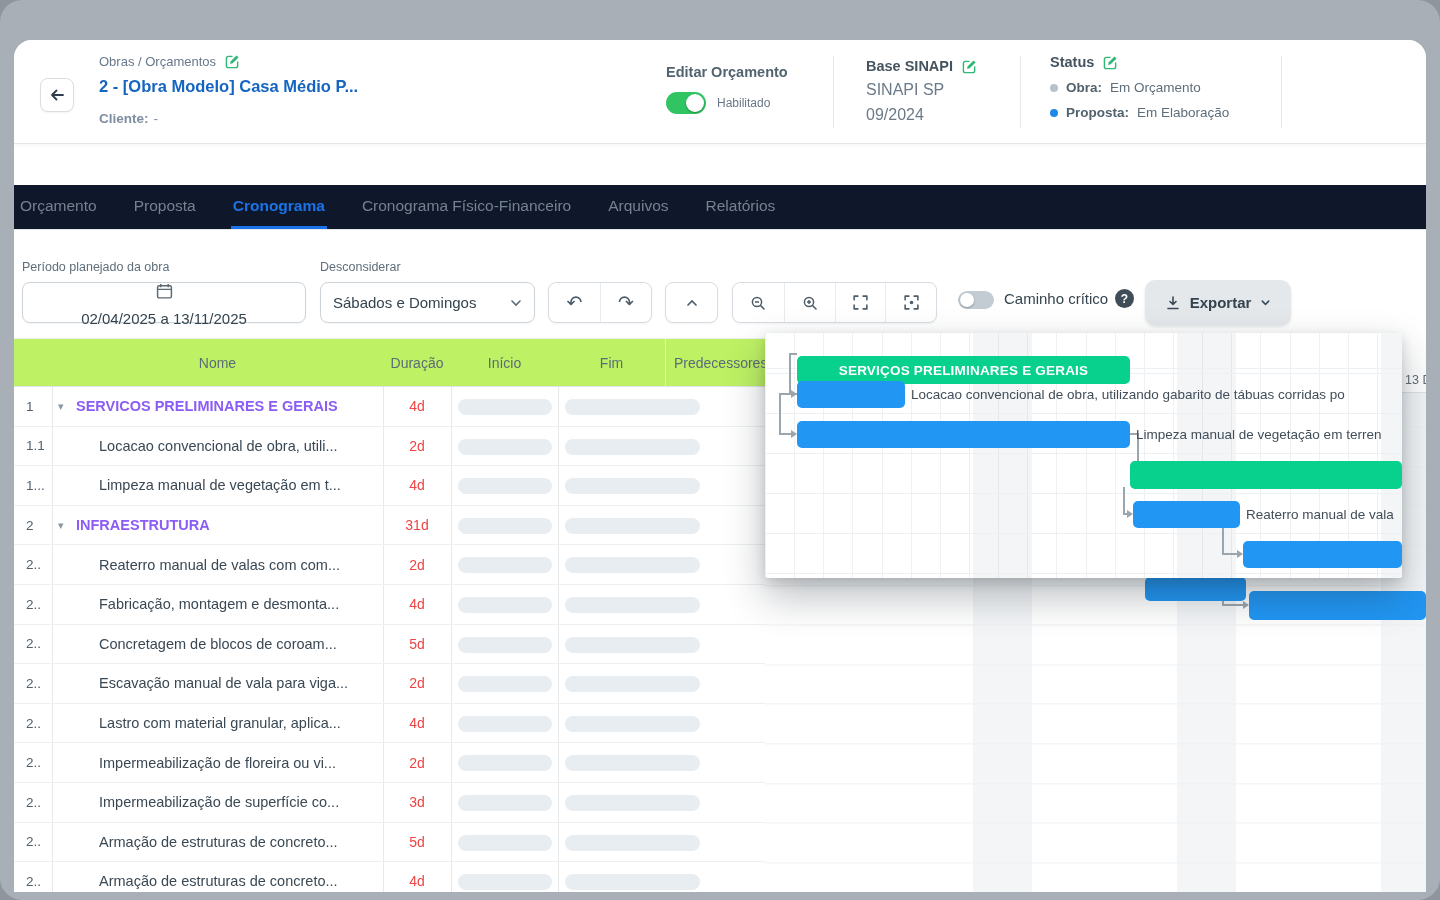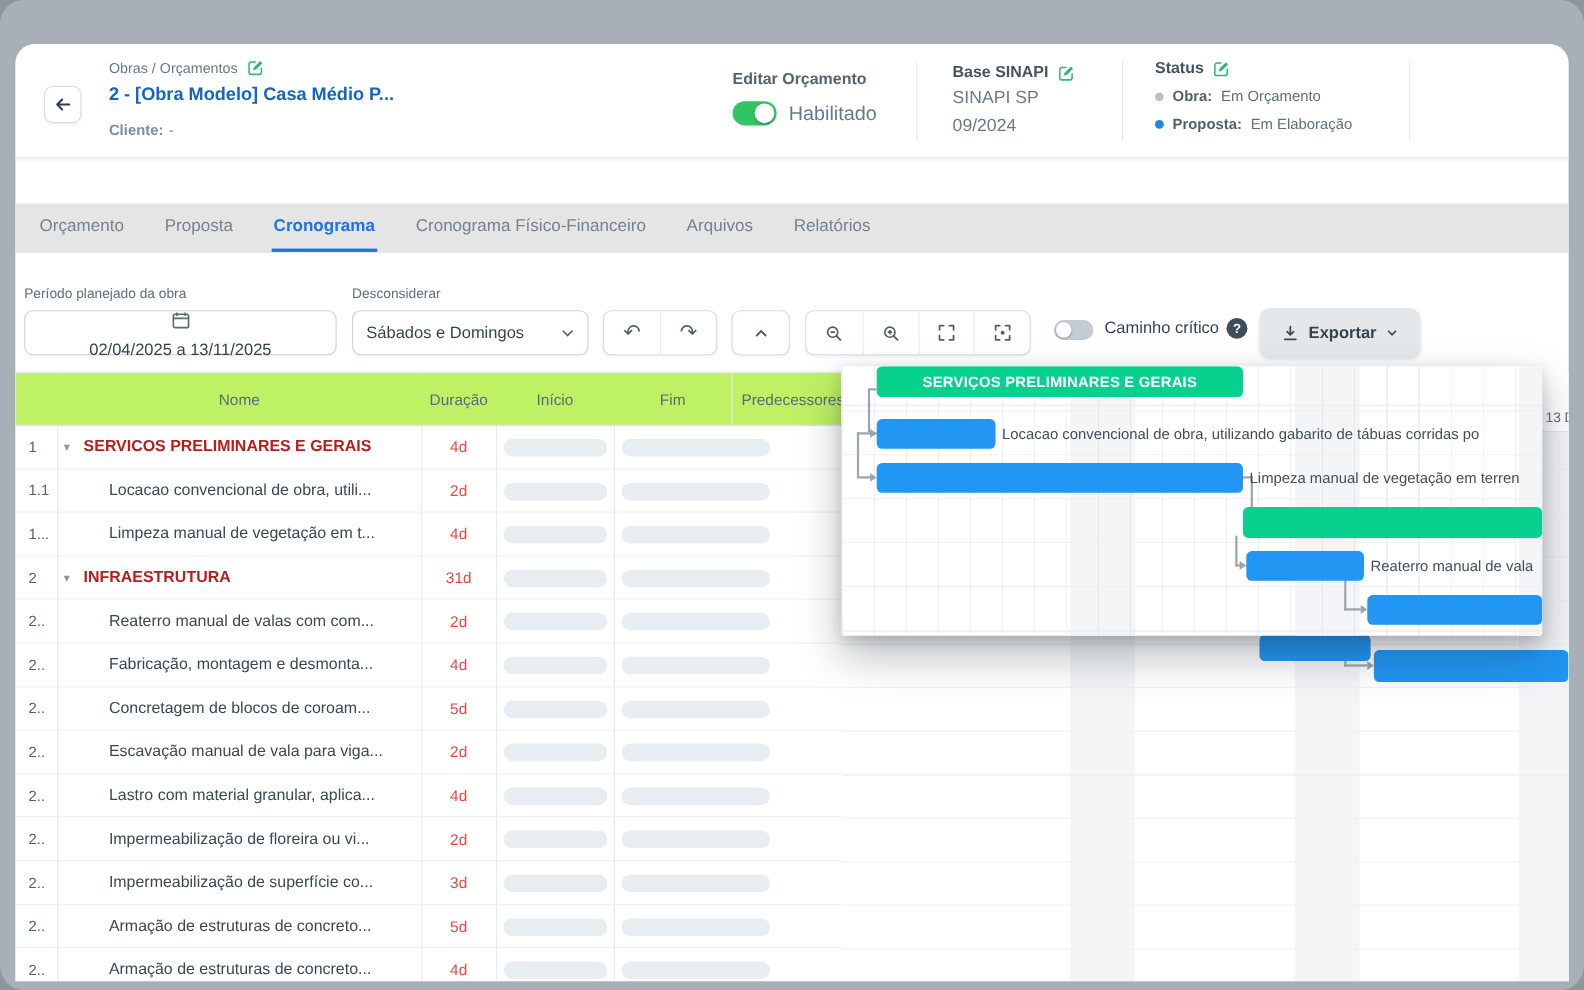--- a/index.html
+++ b/index.html
@@ -14,39 +14,39 @@
   .back{position:absolute;left:26px;top:38px;width:34px;height:34px;background:#fff;border:1px solid #d9dee3;
         border-radius:8px;display:flex;align-items:center;justify-content:center;cursor:pointer;box-shadow:0 1px 2px rgba(0,0,0,.05);}
   .crumb-row{position:absolute;left:85px;top:14px;display:flex;align-items:center;gap:9px;}
   .crumb{font-size:13px;color:#67788a;cursor:pointer;}
   .title{position:absolute;left:85px;top:37px;font-size:16.5px;font-weight:700;color:#1464c2;}
   .client{position:absolute;left:85px;top:71px;font-size:13.5px;color:#7e8da0;}
   .client b{font-weight:700;color:#7e8da0;margin-right:5px;}
   .budget{position:absolute;left:652px;top:24px;}
   .budget .bb-label{font-size:14.5px;font-weight:700;color:#52646f;}
   .budget .bb-row{margin-top:12px;display:flex;align-items:center;gap:11px;}
-  .bb-state{font-size:18px;color:#67788a;}
+  .bb-state{font-size:12px;color:#67788a;}
   .toggle{position:relative;display:inline-block;border-radius:12px;cursor:pointer;}
   .toggle .knob{position:absolute;top:2px;background:#fff;border-radius:50%;box-shadow:0 1px 2px rgba(0,0,0,.3);}
   .toggle.on{width:40px;height:22px;background:#30c463;}
   .toggle.on .knob{width:18px;height:18px;right:2px;}
   .toggle.off{width:36px;height:18px;background:#c3ccd3;}
   .toggle.off .knob{width:14px;height:14px;left:2px;}
   .vdiv{position:absolute;top:16px;height:72px;width:1px;background:#e4e8eb;}
   .blk-row1{display:flex;align-items:center;gap:9px;font-size:14.5px;font-weight:700;color:#46545f;}
   .base-blk{position:absolute;left:852px;top:18px;}
   .base-sub{margin-top:7px;font-size:16px;color:#6b7a88;}
   .status-blk{position:absolute;left:1036px;top:14px;}
   .st-item{margin-top:10px;display:flex;align-items:center;gap:8px;font-size:13.5px;color:#5e6e7a;}
   .st-item b{color:#52626d;}
   .dot{width:8px;height:8px;border-radius:50%;display:inline-block;}
 
   
   .tabs{position:absolute;left:0;right:0;top:145px;height:45px;border-bottom:1px solid #e4e8eb;display:flex;
-        align-items:flex-end;gap:33px;padding-left:20px;background:#e5e5e5;}
+        align-items:flex-end;gap:33px;padding-left:4px;background:#0f172a;}
   .tab{font-size:15.5px;color:#75828f;padding:0 2px 14px;cursor:pointer;white-space:nowrap;}
   .tab.active{color:#1a73e8;font-weight:700;padding-bottom:11px;border-bottom:3px solid #1a73e8;}
 
   
   .toolbar{position:absolute;left:0;right:0;top:190px;height:106px;background:#fff;}
   .f-label{position:absolute;top:30px;font-size:12.5px;color:#5f6e7b;}
   .input{position:absolute;top:52px;height:41px;background:#fff;border:1px solid #ccd4da;border-radius:8px;
          display:flex;align-items:center;padding:0 12px;gap:10px;font-size:15px;color:#34444f;cursor:pointer;
          box-shadow:0 1px 2px rgba(16,24,32,.04);}
   .grp{position:absolute;top:52px;height:41px;background:#fff;border:1px solid #d7dde2;border-radius:8px;
@@ -64,21 +64,21 @@
   
   .grid{position:absolute;left:0;top:298px;right:0;bottom:0;background:#fff;}
   .vline{position:absolute;top:0;bottom:0;width:1px;background:#e7eaed;}
   .thead{position:absolute;left:0;top:0;width:751px;height:49px;background:#bef264;border-top:1px solid #eceff1;border-bottom:1px solid #dfe3e7;}
   .th{position:absolute;top:0;height:100%;display:flex;align-items:center;justify-content:center;font-size:14px;color:#5c6b78;overflow:hidden;}
   .tr{position:absolute;left:0;width:751px;height:39.6px;border-bottom:1px solid #edf0f2;cursor:pointer;}
   .num{position:absolute;left:12px;top:0;height:100%;display:flex;align-items:center;font-size:13.5px;color:#52616d;}
   .caret{position:absolute;left:44px;top:0;height:100%;display:flex;align-items:center;font-size:11px;color:#8b97a1;cursor:pointer;}
   .nm{position:absolute;left:85px;top:0;height:100%;display:flex;align-items:center;font-size:14.5px;color:#3a4854;
       white-space:nowrap;overflow:hidden;max-width:282px;}
-  .tr.group .nm{left:62px;font-weight:700;color:#b91c1c;max-width:305px;}
+  .tr.group .nm{left:62px;font-weight:700;color:#8b5cf6;max-width:305px;}
   .dur{position:absolute;left:369px;width:68px;top:0;height:100%;display:flex;align-items:center;justify-content:center;
        font-size:14px;color:#ef4444;}
   .pill{position:absolute;top:12px;height:16px;border-radius:8px;background:#e8edf2;}
   .p1{left:444px;width:94px;}
   .p2{left:551px;width:135px;}
 
   
   .gantt-base{position:absolute;left:751px;top:298px;right:0;bottom:0;background:#fff;overflow:hidden;}
   .stripe{position:absolute;top:55px;bottom:0;width:59px;background:#f3f5f7;}
   .gb-lines{position:absolute;inset:0;pointer-events:none;
@@ -442,21 +442,21 @@
       <div class="arr" style="left:372px;top:134px;"></div>
 
       <div class="cxv" style="left:358px;top:154px;height:28px;"></div>
       <div class="cxh" style="left:358px;top:180px;width:6px;"></div>
       <div class="arr" style="left:362px;top:177px;"></div>
 
       <div class="cxv" style="left:457px;top:194px;height:28px;"></div>
       <div class="cxh" style="left:457px;top:220px;width:15px;"></div>
       <div class="arr" style="left:472px;top:217px;"></div>
 
-      <div class="bar green summary" style="left:32px;top:0;width:333px;height:28px;">SERVIÇOS PRELIMINARES E GERAIS</div>
+      <div class="bar green summary" style="left:32px;top:23px;width:333px;height:28px;">SERVIÇOS PRELIMINARES E GERAIS</div>
 
       <div class="bar blue" style="left:32px;top:48px;width:108px;height:27px;"></div>
       <div class="bar-label" style="left:146px;top:48px;">Locacao convencional de obra, utilizando gabarito de tábuas corridas po</div>
 
       <div class="bar blue" style="left:32px;top:88px;width:333px;height:27px;"></div>
       <div class="bar-label" style="left:371px;top:88px;">Limpeza manual de vegetação em terren</div>
 
       <div class="bar green" style="left:365px;top:128px;width:272px;height:28px;"></div>
 
       <div class="bar blue" style="left:368px;top:168px;width:107px;height:27px;"></div>

